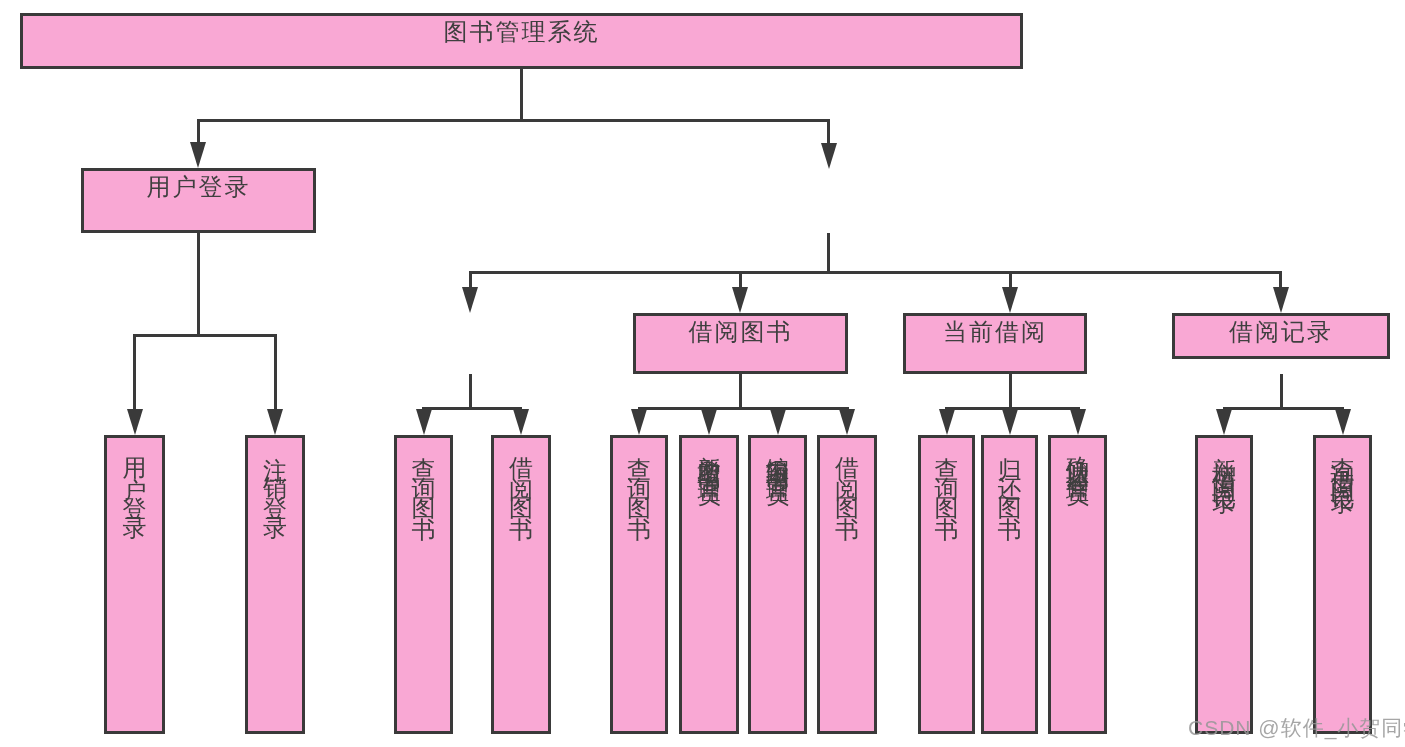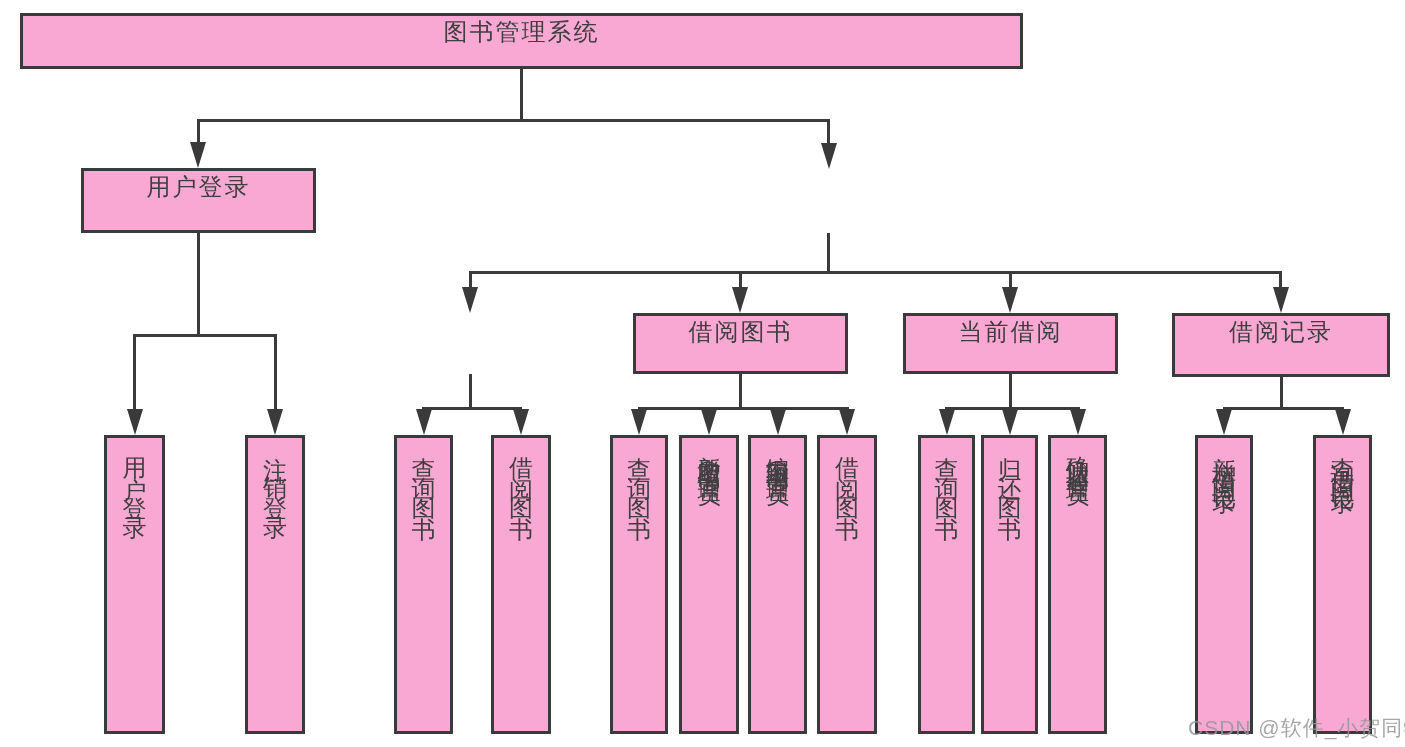--- a/index.html
+++ b/index.html
@@ -41,25 +41,25 @@
   <div class="box" style="left:81px;top:168px;width:235px;height:65px;">
     <span>用户登录</span>
   </div>
 
 
 
   <div class="box" style="left:633px;top:313px;width:215px;height:61px;">
     <span>借阅图书</span>
   </div>
 
-  <div class="box" style="left:903px;top:313px;width:215px;height:61px;">
+  <div class="box" style="left:903px;top:313px;width:184px;height:61px;">
     <span>当前借阅</span>
   </div>
 
-  <div class="box" style="left:1172px;top:313px;width:218px;height:64px;">
+  <div class="box" style="left:1172px;top:313px;width:218px;height:46px;">
     <span>借阅记录</span>
   </div>
 
   <div class="box leaf" style="left:104px;width:61px;">
     <span class="vlabel sp20">用户登录</span>
   </div>
   <div class="box leaf" style="left:245px;width:60px;">
     <span class="vlabel sp20">注销登录</span>
   </div>
 

